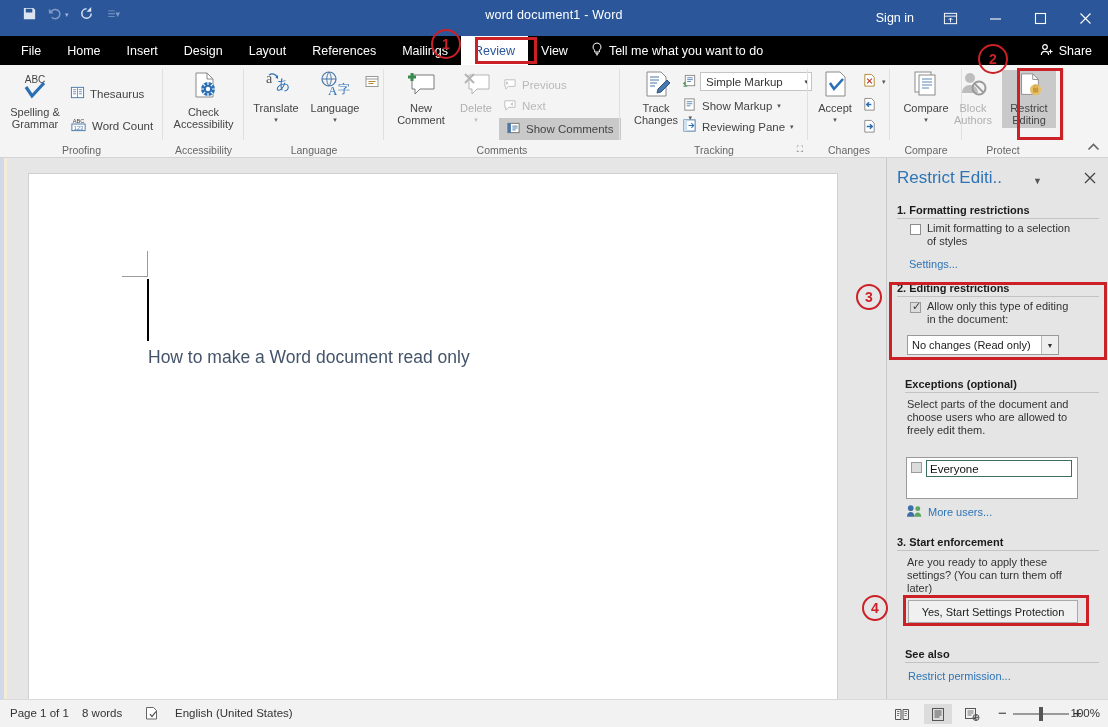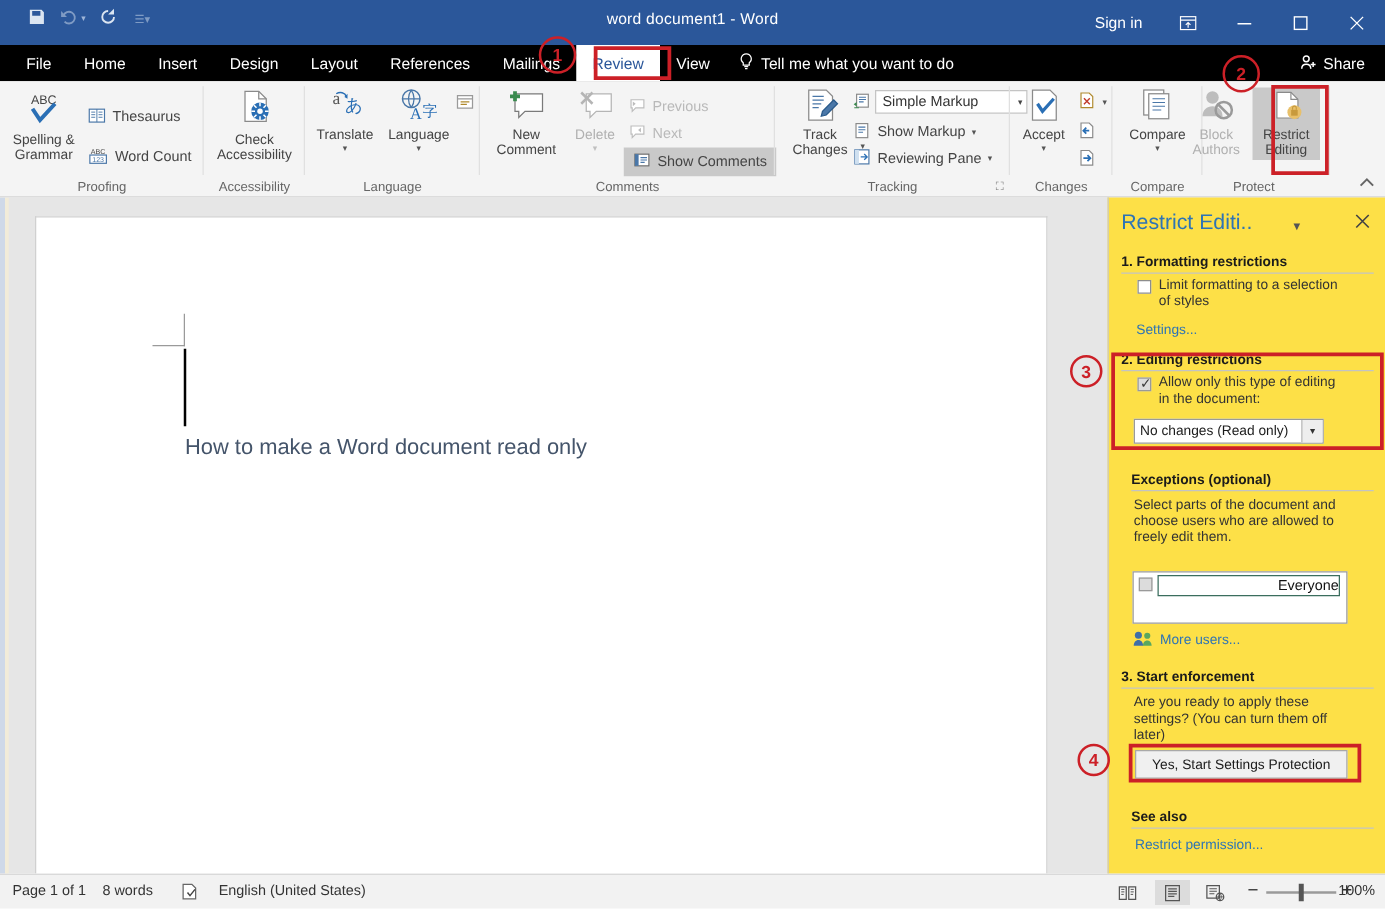--- a/index.html
+++ b/index.html
@@ -89,21 +89,21 @@
   }
   .margin-mark { position: absolute; }
   .margin-mark .h { position: absolute; width: 26px; height: 1px; background: #9a9a9a; }
   .margin-mark .v { position: absolute; width: 1px; height: 26px; background: #9a9a9a; }
   .caret-bar { position: absolute; width: 1.5px; background: #000; }
   .doctext { position: absolute; font-size: 17.5px; color: #44546a; white-space: nowrap; }
 
   
   .panel {
     position: absolute; top: 158px; right: 0; width: 222px; height: 541px;
-    background: #fde047; border-left: 1px solid #c7c7c7;
+    background: #e5e5e5; border-left: 1px solid #c7c7c7;
   }
   .panel-title { position: absolute; top: 10px; left: 10px; font-size: 17px; color: #2e74b5; }
   .panel-title-caret { position: absolute; top: 18px; left: 146px; font-size: 9px; color: #555; }
   .panel-close { position: absolute; top: 12px; right: 12px; font-size: 15px; color: #444; }
   .sechead {
     position: absolute; font-size: 11px; font-weight: bold; color: #1b1b1b; white-space: nowrap;
   }
   .secrule { position: absolute; height: 1px; background: #c3c3c3; }
   .ptext { position: absolute; font-size: 11px; color: #333; line-height: 13px; }
   .plink { position: absolute; font-size: 11px; color: #2e74b5; }
@@ -118,21 +118,21 @@
     position: absolute; height: 20px; border: 1px solid #9a9a9a; background: #fff;
     display: flex; align-items: center; justify-content: space-between; font-size: 11px;
     color: #1b1b1b; padding-left: 4px;
   }
   .pcombo .arrowbox {
     width: 17px; height: 18px; background: #eeeeee; border-left: 1px solid #b9b9b9;
     display: flex; align-items: center; justify-content: center; font-size: 7px; color: #333;
   }
   .groupbox { position: absolute; background: #fff; border: 1px solid #9a9a9a; }
   .grpitem { position: absolute; border: 1px solid #3b6e5e; background: #fff; font-size: 11.5px;
-             color: #111; padding-left: 3px; display: flex; align-items: center; justify-content: flex-end; }
+             color: #111; padding-left: 3px; display: flex; align-items: center; }
   .pbutton {
     position: absolute; background: #f0f0f0; border: 1px solid #a9a9a9;
     display: flex; align-items: center; justify-content: center;
     font-size: 11px; color: #1b1b1b;
   }
 
   
   .statusbar {
     position: absolute; bottom: 0; left: 0; width: 1108px; height: 28px;
     background: #f2f2f2; border-top: 1px solid #d9d9d9; font-size: 11.5px; color: #333;
@@ -401,21 +401,21 @@
       <div class="smallbtn" style="left:62px; top:9px;">
         <span>
           <svg width="15" height="15" viewBox="0 0 16 16">
               <rect x="3.5" y="1.5" width="10" height="11" fill="#fff" stroke="#8a8a8a"></rect>
               <path d="M5.5 4h6M5.5 6h6M5.5 8h4" stroke="#4a77a8" stroke-width=".9"></path>
               <path d="M1 10l2.5-2v4z" fill="#3a8a4e"></path>
               <path d="M1.5 13h4" stroke="#3a8a4e"></path>
             </svg>
         </span>
       </div>
-      <div class="combo" style="left:80px; top:7px; width:122px;">
+      <div class="combo" style="left:80px; top:7px; width:112px;">
         <span class="cv">Simple Markup</span>
         <span class="cb">▾</span>
       </div>
       <div class="smallbtn" style="left:62px; top:32px;">
         <span>
           <svg width="15" height="15" viewBox="0 0 16 16">
               <rect x="3" y="2" width="10" height="12" fill="#fff" stroke="#8a8a8a"></rect>
               <path d="M5 5h6M5 7.2h6M5 9.4h4" stroke="#4a77a8" stroke-width=".9"></path>
             </svg>
         </span>

